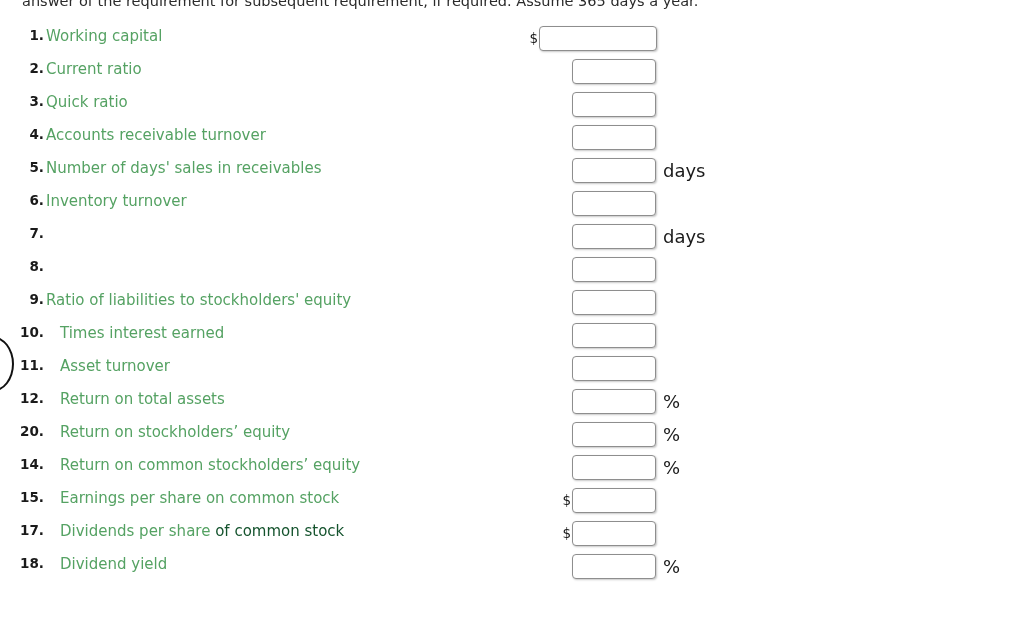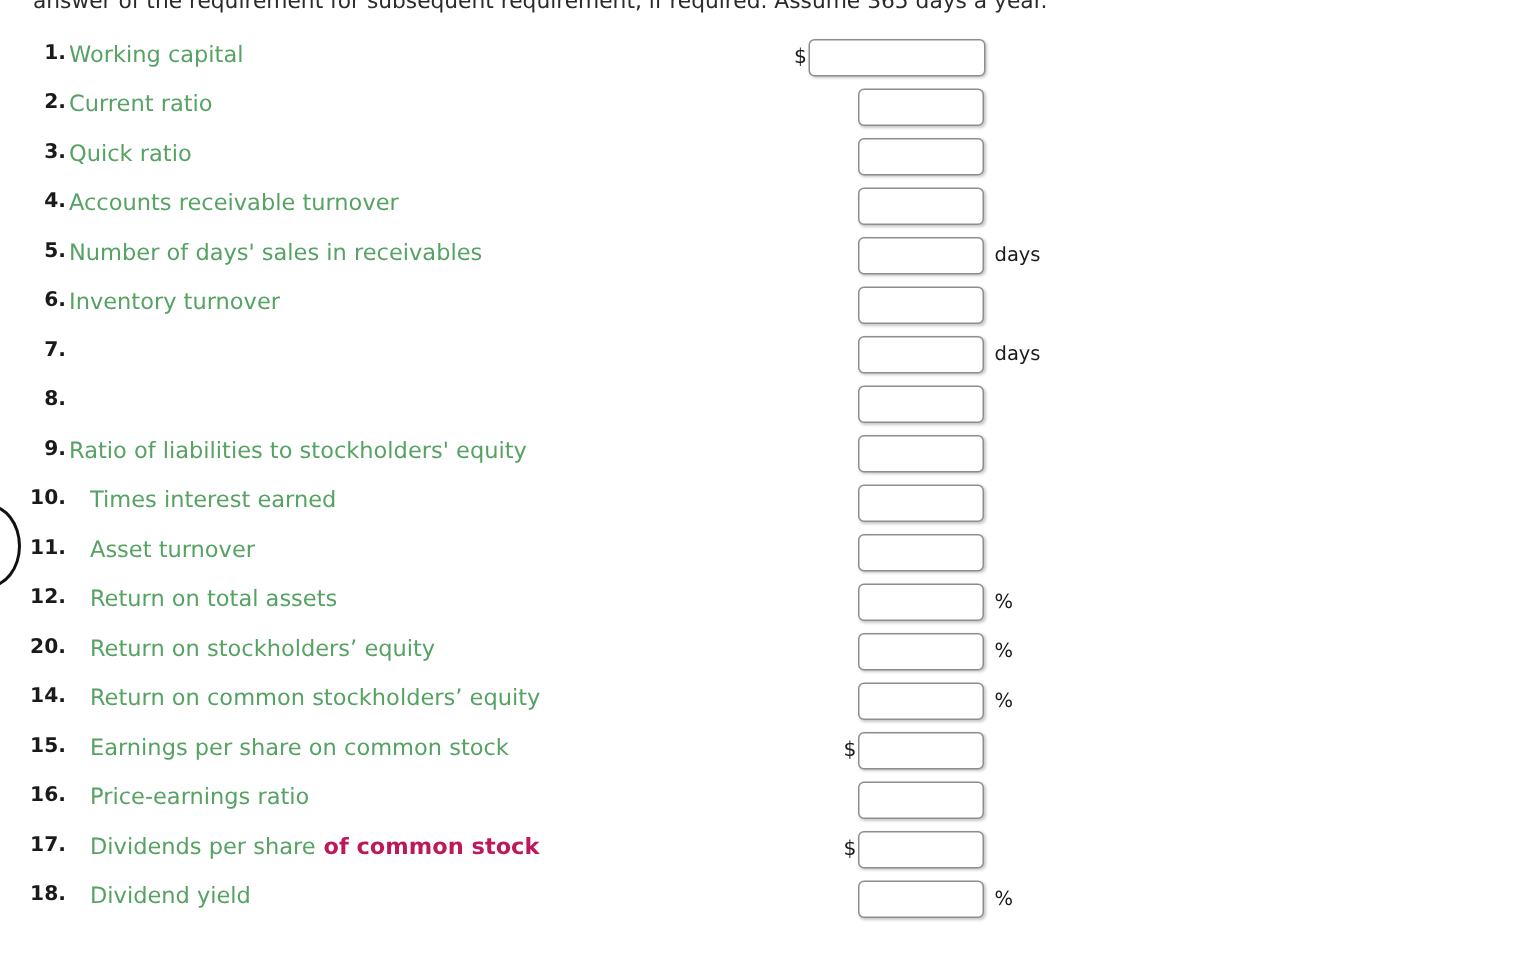--- a/index.html
+++ b/index.html
@@ -72,22 +72,22 @@
   .row-label {
     position: absolute;
     top: 5px;
     font-size: 15px;
     color: #55a263;
     white-space: nowrap;
   }
   .ratio-row.one-digit .row-label { left: 46px; }
   .ratio-row.two-digit .row-label { left: 60px; }
   .row-label .plain-suffix {
-    color: #be185d;
-    font-weight: bold;
+    color: #14532d;
+    font-weight: normal;
   }
 
   
   .field-wrap {
     position: absolute;
     top: 0;
     left: 528px;
     display: flex;
     align-items: center;
     height: 33px;
@@ -120,21 +120,21 @@
     font-family: "DejaVu Sans", "Liberation Sans", sans-serif;
     font-size: 13px;
     padding: 0 4px;
     color: #1a1a1a;
     outline: none;
   }
   .answer-input.wide {
     width: 118px;
   }
   .unit-sym {
-    font-size: 13px;
+    font-size: 18px;
     color: #1a1a1a;
     margin-left: 7px;
     white-space: nowrap;
   }
 </style>
 </head>
 <body>
 
 <div class="instruction-clip">
   <div class="instruction-text">answer of the requirement for subsequent requirement, if required. Assume 365 days a year.</div>
@@ -274,29 +274,20 @@
     <div class="ratio-row two-digit">
       <div class="row-num">15.</div>
       <div class="row-label"><span>Earnings per share on common stock</span></div>
       <div class="field-wrap">
         <span class="left-pad"></span>
         <span class="prefix-sym">$</span>
         <input type="text" class="answer-input" value="" style="">
       </div>
     </div>
     <div class="ratio-row two-digit">
-      <div class="row-num">16.</div>
-      <div class="row-label"><span>Price-earnings ratio</span></div>
-      <div class="field-wrap">
-        <span class="left-pad"></span>
-        <span class="prefix-spacer"></span>
-        <input type="text" class="answer-input" value="" style="">
-      </div>
-    </div>
-    <div class="ratio-row two-digit">
       <div class="row-num">17.</div>
       <div class="row-label"><span>Dividends per share</span><span class="plain-suffix"> of common stock</span></div>
       <div class="field-wrap">
         <span class="left-pad"></span>
         <span class="prefix-sym">$</span>
         <input type="text" class="answer-input" value="" style="">
       </div>
     </div>
     <div class="ratio-row two-digit">
       <div class="row-num">18.</div>

